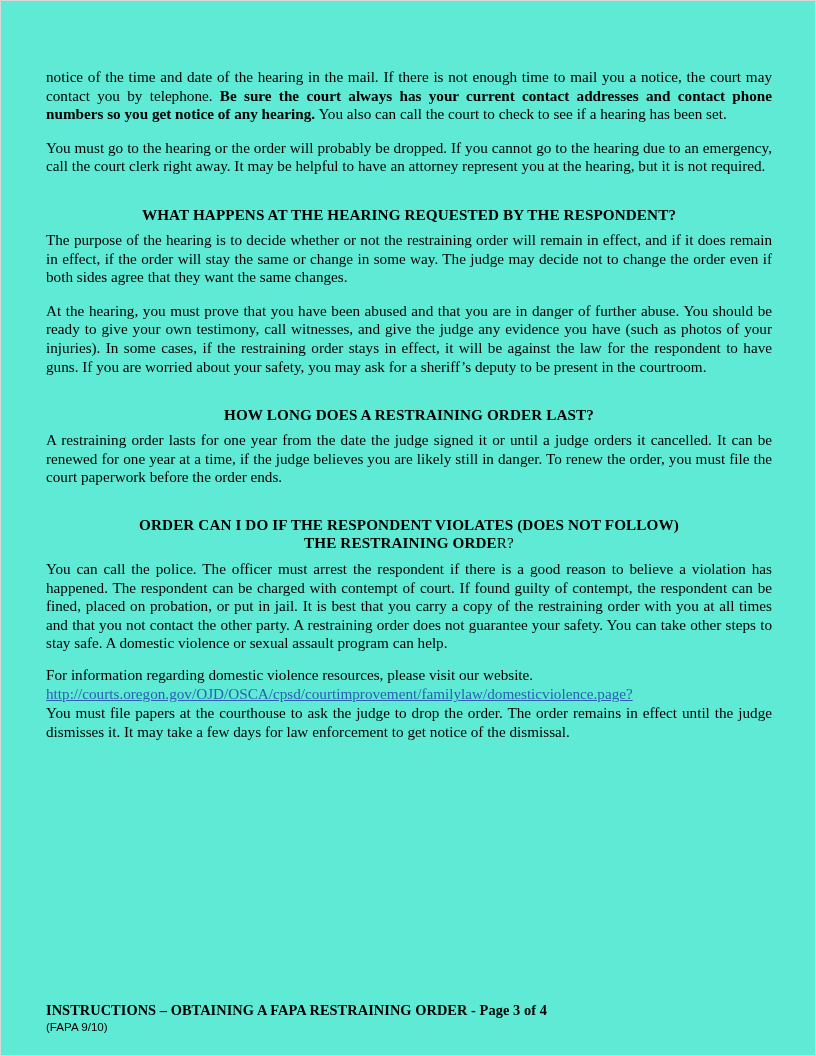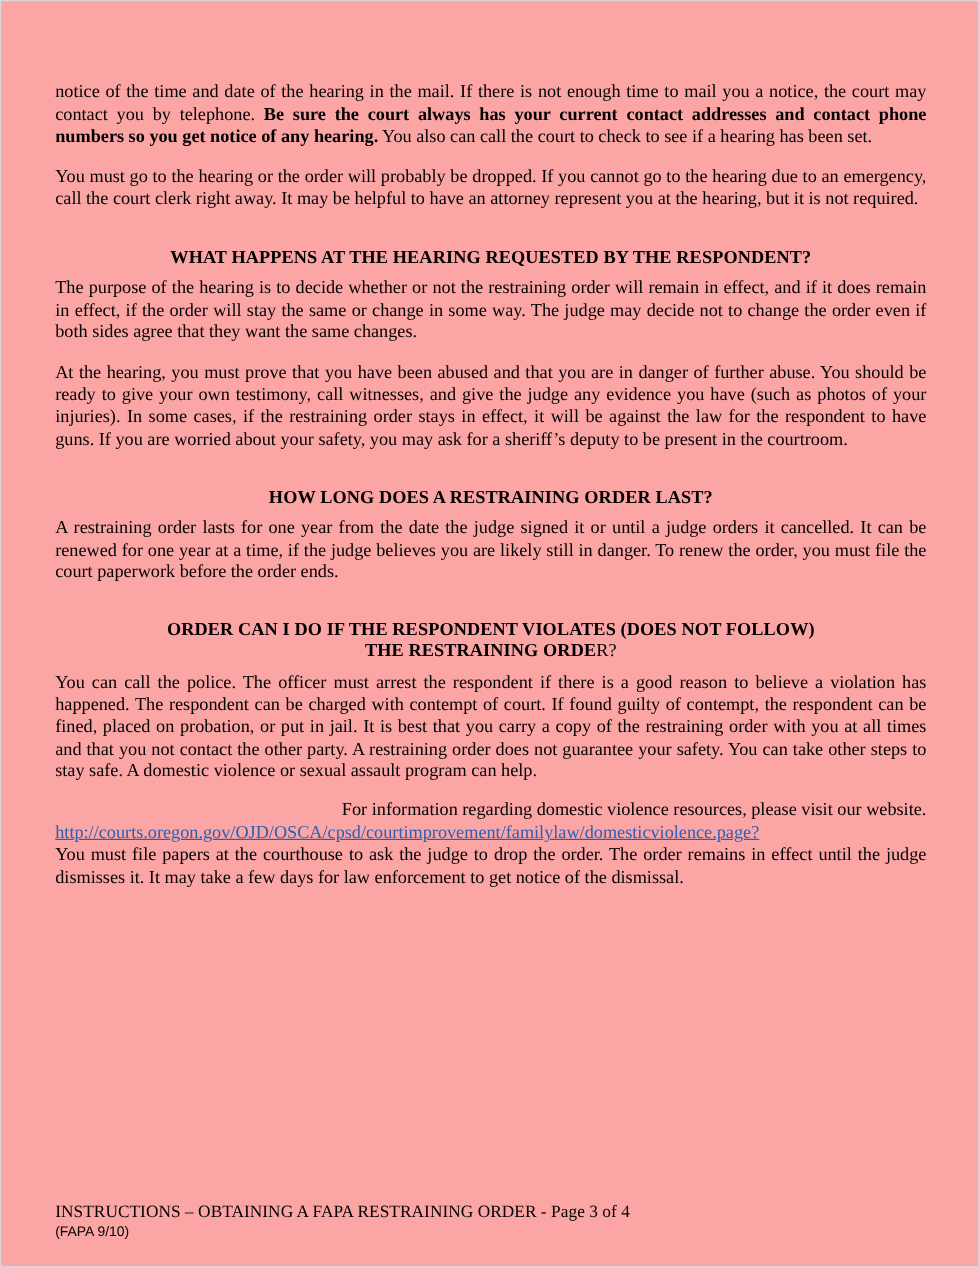--- a/index.html
+++ b/index.html
@@ -4,21 +4,21 @@
 <style>
   html, body {
     margin: 0;
     padding: 0;
     background: #ffffff;
   }
   .page {
     position: relative;
     width: 816px;
     height: 1056px;
-    background: #fca5a5;
+    background: #5eead4;
     box-sizing: border-box;
     overflow: hidden;
     font-family: "Liberation Serif", "DejaVu Serif", serif;
     color: #000000;
   }
   .page-border {
     position: absolute;
     left: 0;
     top: 0;
     width: 816px;
@@ -65,38 +65,38 @@
   .link-block {
     margin: 0 0 0 0;
     font-size: 15.2px;
     line-height: 18.6px;
     text-align: left;
   }
   .link-intro {
     margin: 0 0 1px 0;
     font-size: 15.2px;
     line-height: 18.6px;
-    text-align: right;
+    text-align: left;
   }
   a.url {
     color: #2b5fb4;
     text-decoration: underline;
     font-size: 15.2px;
     word-break: break-all;
   }
   .footer {
     position: absolute;
     left: 46px;
     bottom: 22px;
     width: 726px;
   }
   .footer-main {
     font-size: 14.4px;
     line-height: 17px;
-    font-weight: normal;
+    font-weight: bold;
     margin: 0;
     letter-spacing: 0.05px;
   }
   .footer-sub {
     font-size: 11.6px;
     line-height: 14px;
     font-weight: normal;
     margin: 1px 0 0 0;
     font-family: Liberation Sans, sans-serif;
   }

